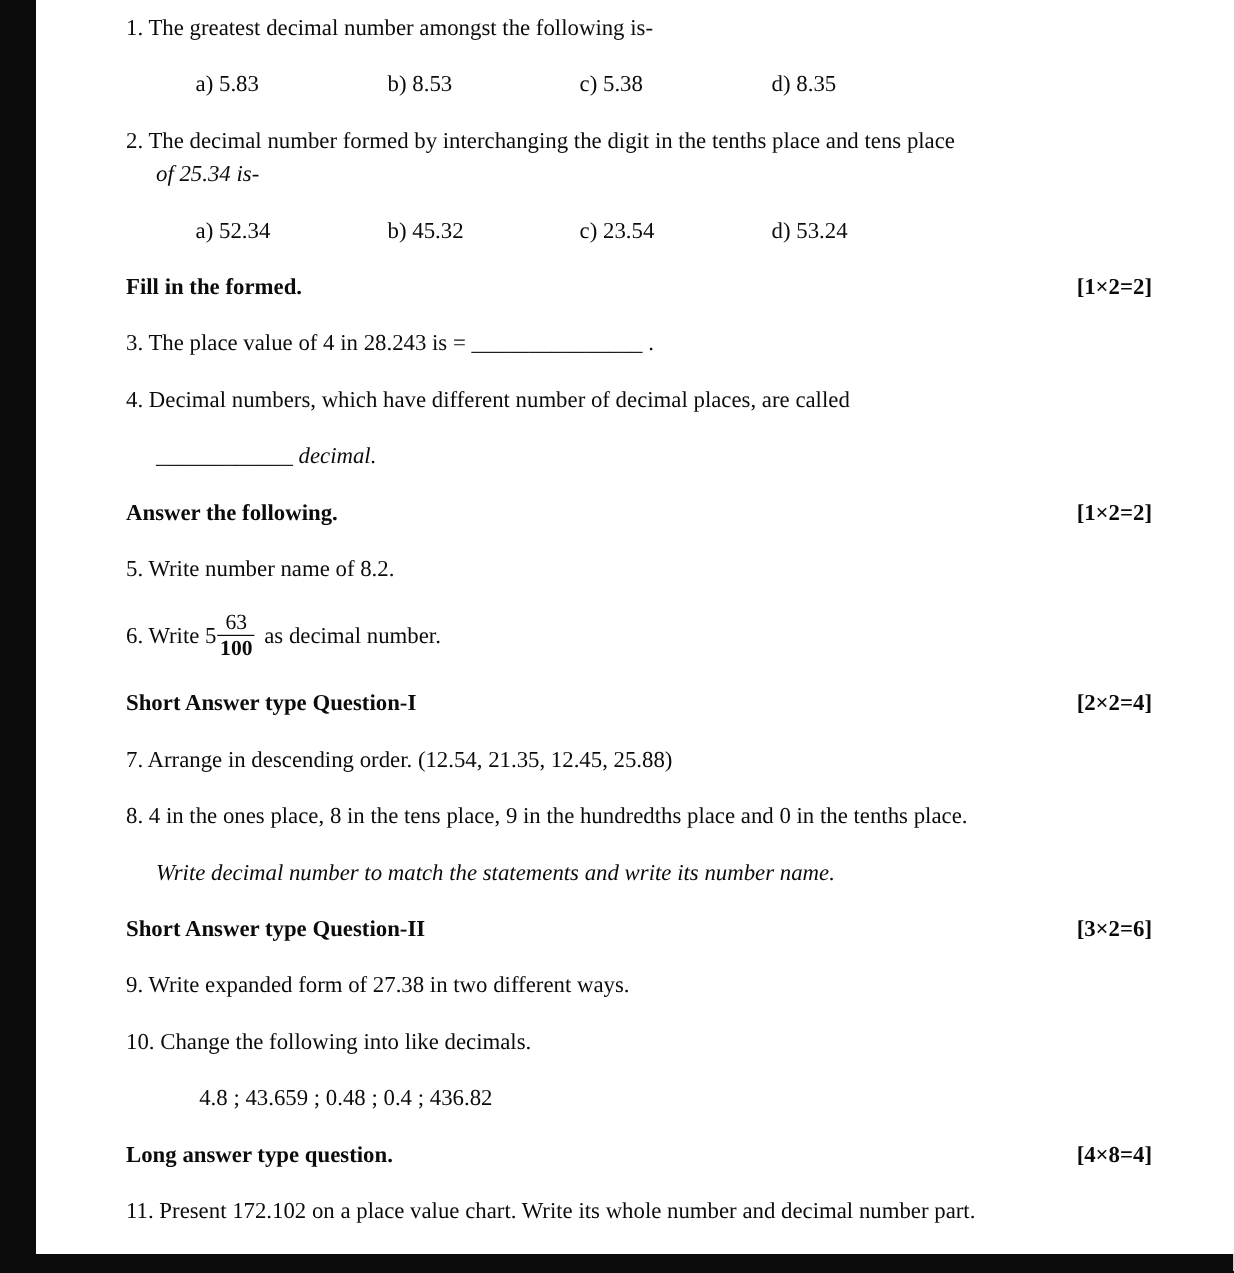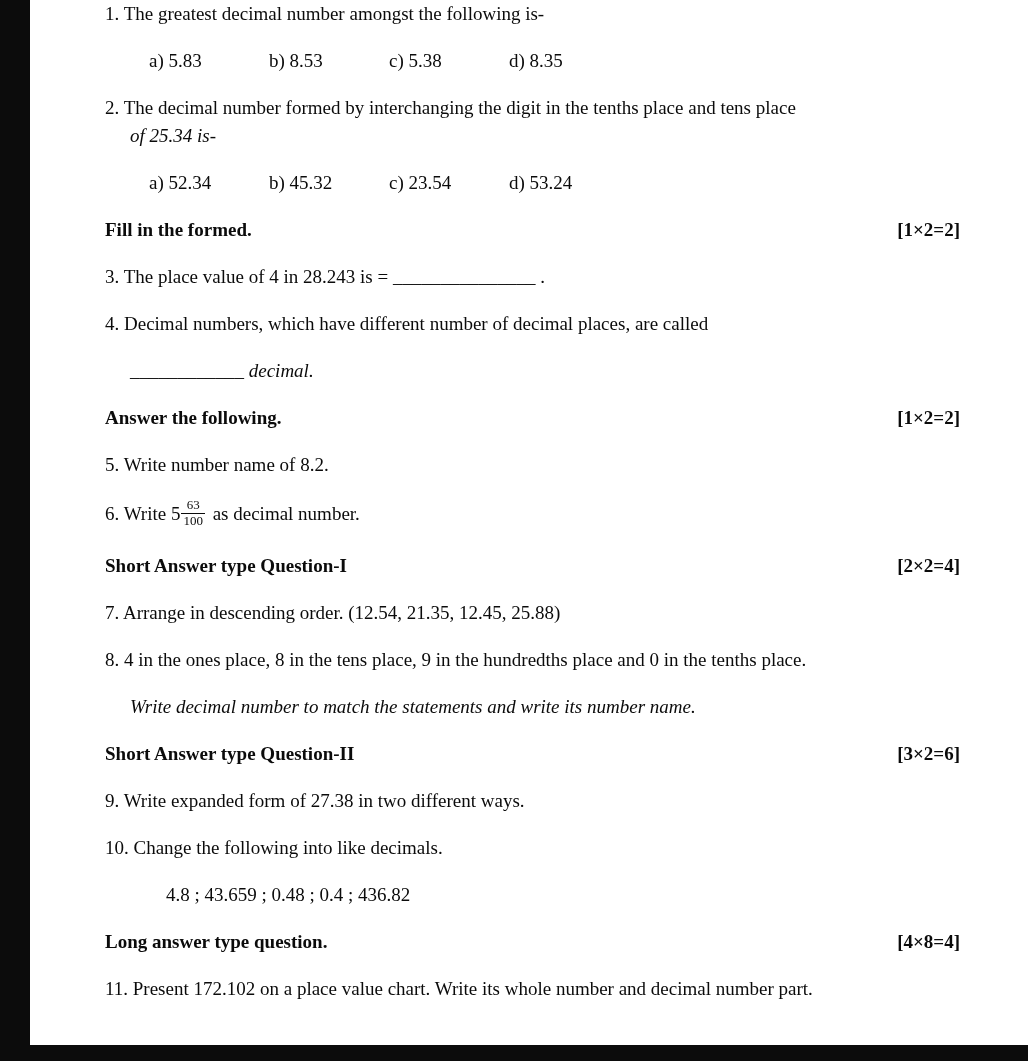--- a/index.html
+++ b/index.html
@@ -26,30 +26,31 @@
   .bottom-strip {
     position: absolute;
     left: 0; bottom: 0;
     width: 1028px; height: 16px;
     background: #0c0c0c;
   }
   .content {
     position: absolute;
     left: 0; top: 0;
     width: 1028px;
-    padding: 0 68px 0 105px;
+    padding: 10px 68px 0 105px;
     box-sizing: border-box;
   }
   .block {
     line-height: 28px;
     margin-bottom: 19px;
   }
   .opts {
     display: flex;
-    margin-left: 44px;
+    margin-left: 58px;
+    gap: 40px;
   }
   .opt {
     width: 120px;
     flex: 0 0 auto;
   }
   .cont {
     margin-left: 25px;
     font-style: italic;
   }
   .indent-values {
@@ -57,32 +58,33 @@
   }
   .section-header {
     display: flex;
     justify-content: space-between;
     font-weight: bold;
   }
   .fraction {
     display: inline-block;
     vertical-align: middle;
     text-align: center;
-    font-size: 13px;
+    font-size: 18px;
     line-height: 1.15;
     margin: 0 3px 4px 1px;
   }
   .fraction .num {
     display: block;
     border-bottom: 1.3px solid #0b0b0b;
     padding: 0 2px 0 2px;
   }
   .fraction .den {
     display: block;
     padding: 0 2px;
+    font-weight: bold;
   }
 </style>
 </head>
 <body>
 
 <div class="page">
   <div class="left-strip"></div>
   <div class="bottom-strip"></div>
 
   <div class="content">

